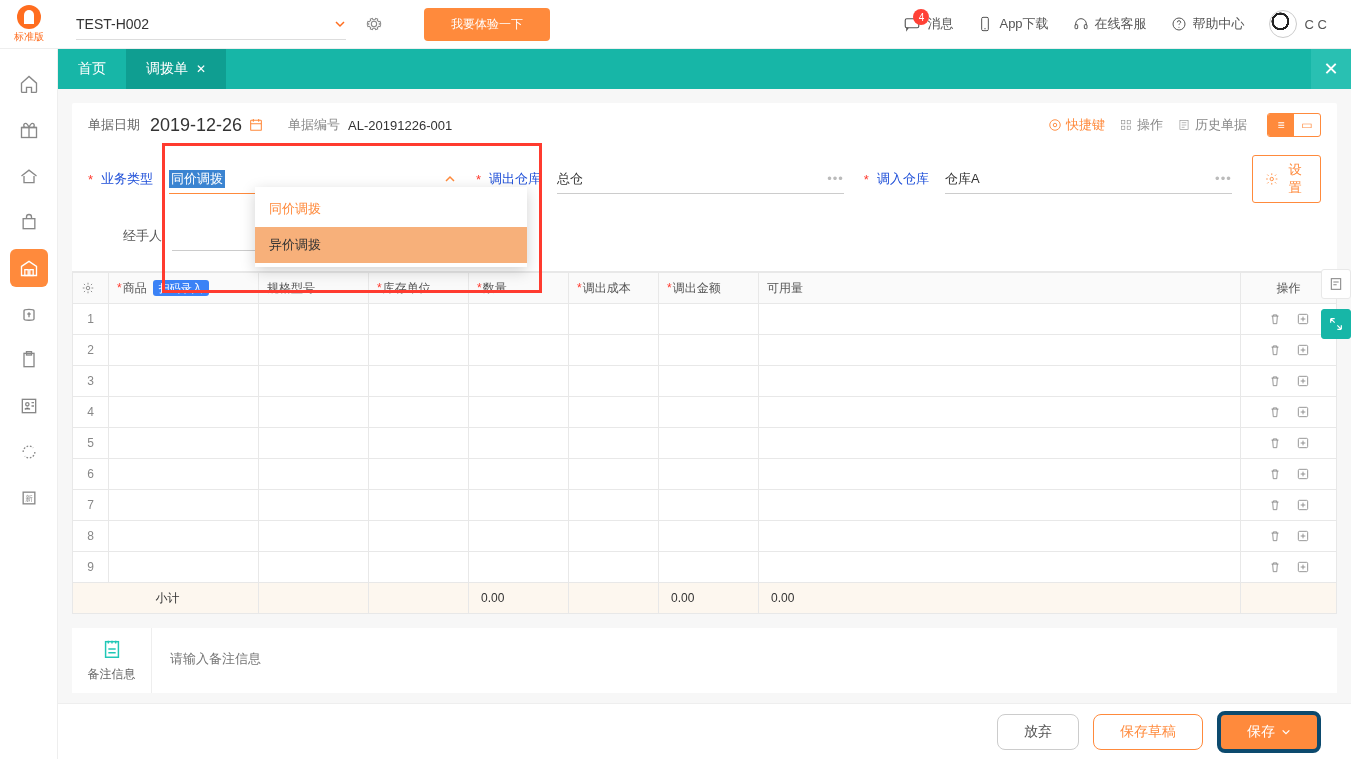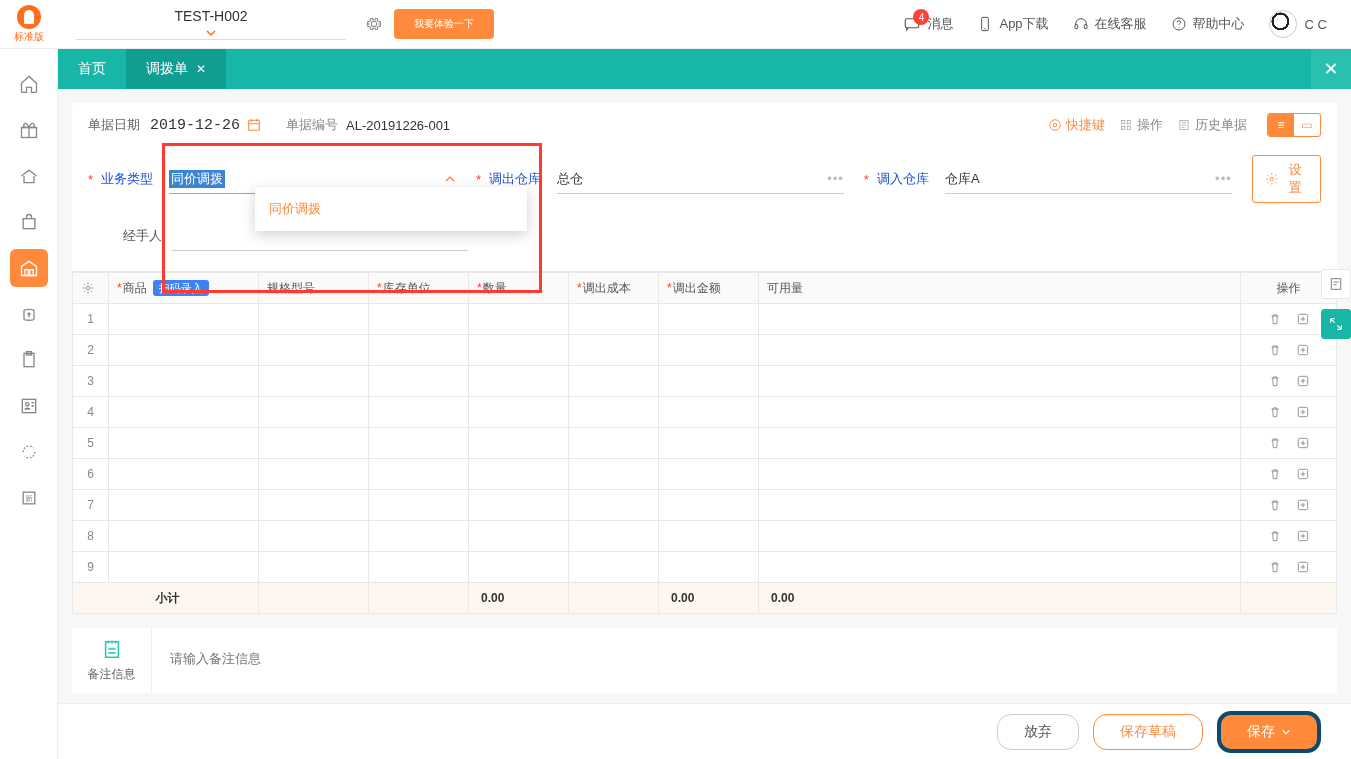--- a/index.html
+++ b/index.html
@@ -4,25 +4,25 @@
 <style>
 * { box-sizing: border-box; margin: 0; padding: 0; }
 body { font-family: "Microsoft YaHei", Arial, sans-serif; font-size: 13px; color: #333; background: #fff; overflow: hidden; }
 
 
 .top-header { height: 49px; display: flex; align-items: center; border-bottom: 1px solid #eee; padding: 0 12px 0 0; }
 .logo-area { width: 58px; display: flex; flex-direction: column; align-items: center; justify-content: center; }
 .logo-icon { width: 24px; height: 24px; background: #ff6d1f; border-radius: 50%; position: relative; }
 .logo-icon::before { content: ""; position: absolute; width: 10px; height: 14px; background: #fff; border-radius: 6px 6px 0 0; left: 7px; top: 5px; }
 .logo-text { font-size: 10px; color: #ff6d1f; margin-top: 1px; }
-.org-select { display: flex; align-items: center; margin-left: 18px; width: 270px; border-bottom: 1px solid #ddd; height: 32px; justify-content: space-between; flex-direction: column; }
+.org-select { display: flex; align-items: center; margin-left: 18px; width: 270px; border-bottom: 1px solid #ddd; height: 32px; justify-content: space-between; }
 .org-select-text { font-size: 14px; color: #333; }
 .org-chevron { color: #ff6d1f; }
 .gear-top { margin-left: 20px; color: #888; }
-.trial-btn { margin-left: 12px; background: #ff8a3c; color: #fff; border: none; border-radius: 4px; padding: 8px 20px; font-size: 10px; cursor: pointer; }
+.trial-btn { margin-left: 42px; background: #ff8a3c; color: #fff; border: none; border-radius: 4px; padding: 8px 27px; font-size: 12px; cursor: pointer; }
 .top-spacer { flex: 1; }
 .top-item { display: flex; align-items: center; margin: 0 12px; color: #555; font-size: 13px; cursor: pointer; position: relative; }
 .top-item svg, .top-item .icon-ph { margin-right: 6px; }
 .badge-dot { position: absolute; top: -6px; left: 10px; background: #ff4136; color: #fff; border-radius: 8px; min-width: 16px; height: 16px; font-size: 10px; display: flex; align-items: center; justify-content: center; padding: 0 3px; }
 .avatar { width: 28px; height: 28px; border-radius: 50%; background: radial-gradient(circle at 40% 40%, #fff 30%, #222 31%, #222 40%, #fff 41%); border: 1px solid #ccc; margin-right: 8px; }
 
 
 .left-sidebar { position: absolute; left: 0; top: 49px; bottom: 0; width: 58px; background: #fff; border-right: 1px solid #eee; display: flex; flex-direction: column; align-items: center; padding-top: 12px; }
 .side-item { width: 38px; height: 38px; display: flex; align-items: center; justify-content: center; margin: 4px 0; border-radius: 6px; color: #888; cursor: pointer; }
 .side-item.active { background: #ff8a3c; color: #fff; }
@@ -35,21 +35,21 @@
 .tab-close { margin-left: 8px; font-size: 12px; }
 .tabs-close-all { margin-left: auto; width: 40px; display: flex; align-items: center; justify-content: center; color: #fff; background: #29c0b2; cursor: pointer; font-size: 18px; }
 
 
 .content { position: absolute; left: 58px; right: 0; top: 89px; bottom: 0; background: #f7f7f7; padding: 14px; overflow: hidden; }
 .panel { background: #fff; border-radius: 2px; position: relative; }
 
 
 .doc-header { display: flex; align-items: center; padding: 10px 16px; }
 .doc-header .label { color: #666; margin-right: 10px; }
-.doc-date { font-size: 15px; color: #333; margin-right: 6px; font-family: Liberation Mono, monospace; }
+.doc-date { font-size: 18px; color: #333; margin-right: 6px; }
 .cal-icon { color: #ff8a3c; margin-right: 24px; }
 .doc-no-label { color: #888; margin-right: 8px; }
 .doc-no { color: #333; }
 .doc-right { margin-left: auto; display: flex; align-items: center; gap: 14px; }
 .link-orange { color: #ff8a3c; display: flex; align-items: center; gap: 4px; cursor: pointer; }
 .link-grey { color: #888; display: flex; align-items: center; gap: 4px; cursor: pointer; }
 .view-toggle { display: flex; border: 1px solid #ff8a3c; border-radius: 3px; overflow: hidden; margin-left: 6px; }
 .view-toggle div { width: 26px; height: 22px; display: flex; align-items: center; justify-content: center; font-size: 12px; }
 .view-toggle .on { background: #ff8a3c; color: #fff; }
 .view-toggle .off { color: #ff8a3c; }
@@ -82,33 +82,33 @@
 .table-wrap { margin-top: 12px; border-top: 1px solid #e8e8e8; }
 table { width: 100%; border-collapse: collapse; table-layout: fixed; }
 th, td { border: 1px solid #e8e8e8; height: 31px; padding: 0 8px; font-size: 12px; }
 th { background: #fafafa; color: #555; font-weight: normal; text-align: left; }
 th .req { color: #ff3b2f; margin-right: 1px; }
 .col-gear { width: 36px; text-align: center; }
 .col-num { width: 48px; text-align: center; color: #888; }
 .col-op { width: 96px; text-align: center; }
 .scan-badge { background: #3b82f6; color: #fff; font-size: 11px; padding: 2px 6px; border-radius: 3px; margin-left: 6px; }
 .row-icons { display: flex; gap: 14px; justify-content: center; color: #888; }
-.subtotal-row td { background: #fdf7ef; font-weight: 700; padding-left: 12px; }
+.subtotal-row td { background: #fdf7ef; font-weight: 400; padding-left: 12px; }
 
 
 .remarks-panel { margin-top: 14px; display: flex; }
 .remarks-left { width: 80px; background: #fff; display: flex; flex-direction: column; align-items: center; justify-content: center; border-right: 1px solid #eee; padding: 10px 0; }
 .remarks-left .icon { color: #1fc7b6; margin-bottom: 6px; }
 .remarks-left .txt { font-size: 12px; color: #666; }
 .remarks-input { flex: 1; background: #fff; }
 .remarks-input input { width: 100%; height: 60px; border: none; padding: 0 18px; font-size: 13px; color: #999; outline: none; }
 
 
 .footer-bar { position: absolute; left: 0; right: 0; bottom: 0; background: #fff; border-top: 1px solid #eee; height: 56px; display: flex; align-items: center; justify-content: flex-end; padding: 0 30px; gap: 14px; }
-.btn { border-radius: 14px; padding: 8px 26px; font-size: 14px; cursor: pointer; }
+.btn { border-radius: 8px; padding: 8px 26px; font-size: 14px; cursor: pointer; }
 .btn-plain { background: #fff; border: 1px solid #ccc; color: #555; }
 .btn-outline { background: #fff; border: 1px solid #ff8a3c; color: #ff8a3c; }
 .btn-primary { background: #ff8a3c; border: 4px solid #0c4a6e; color: #fff; display: flex; align-items: center; gap: 6px; }
 
 
 .right-tools { position: absolute; right: 0; top: 180px; width: 30px; display: flex; flex-direction: column; gap: 10px; align-items: center; }
 .rt-item { width: 30px; height: 30px; background: #fff; border: 1px solid #e8e8e8; display: flex; align-items: center; justify-content: center; color: #888; border-radius: 3px; }
 .rt-item.teal { background: #17b6a7; color: #fff; border-color: #17b6a7; }
 
 svg { display: block; }
@@ -327,20 +327,21 @@
           <svg width="14" height="14" viewBox="0 0 24 24">
               <circle cx="12" cy="12" r="3" fill="none" stroke="currentColor" stroke-width="1.6"></circle>
               <path d="M12 2v3M12 19v3M4.2 4.2l2.1 2.1M17.7 17.7l2.1 2.1M2 12h3M19 12h3M4.2 19.8l2.1-2.1M17.7 6.3l2.1-2.1" stroke="currentColor" stroke-width="1.6"></path>
             </svg>
           <span>设置</span>
         </button>
       </div>
 
       <div class="dropdown">
         <div class="dropdown-item hl">同价调拨</div>
+        <div class="dropdown-item hover">异价调拨</div>
       </div>
 
       <div class="filter-row filter-row2">
         <div class="filter-field" style="width:380px">
           <span class="flabel" style="margin-left:10px">经手人</span>
           <div class="filter-input"></div>
         </div>
       </div>
     </div>
 

